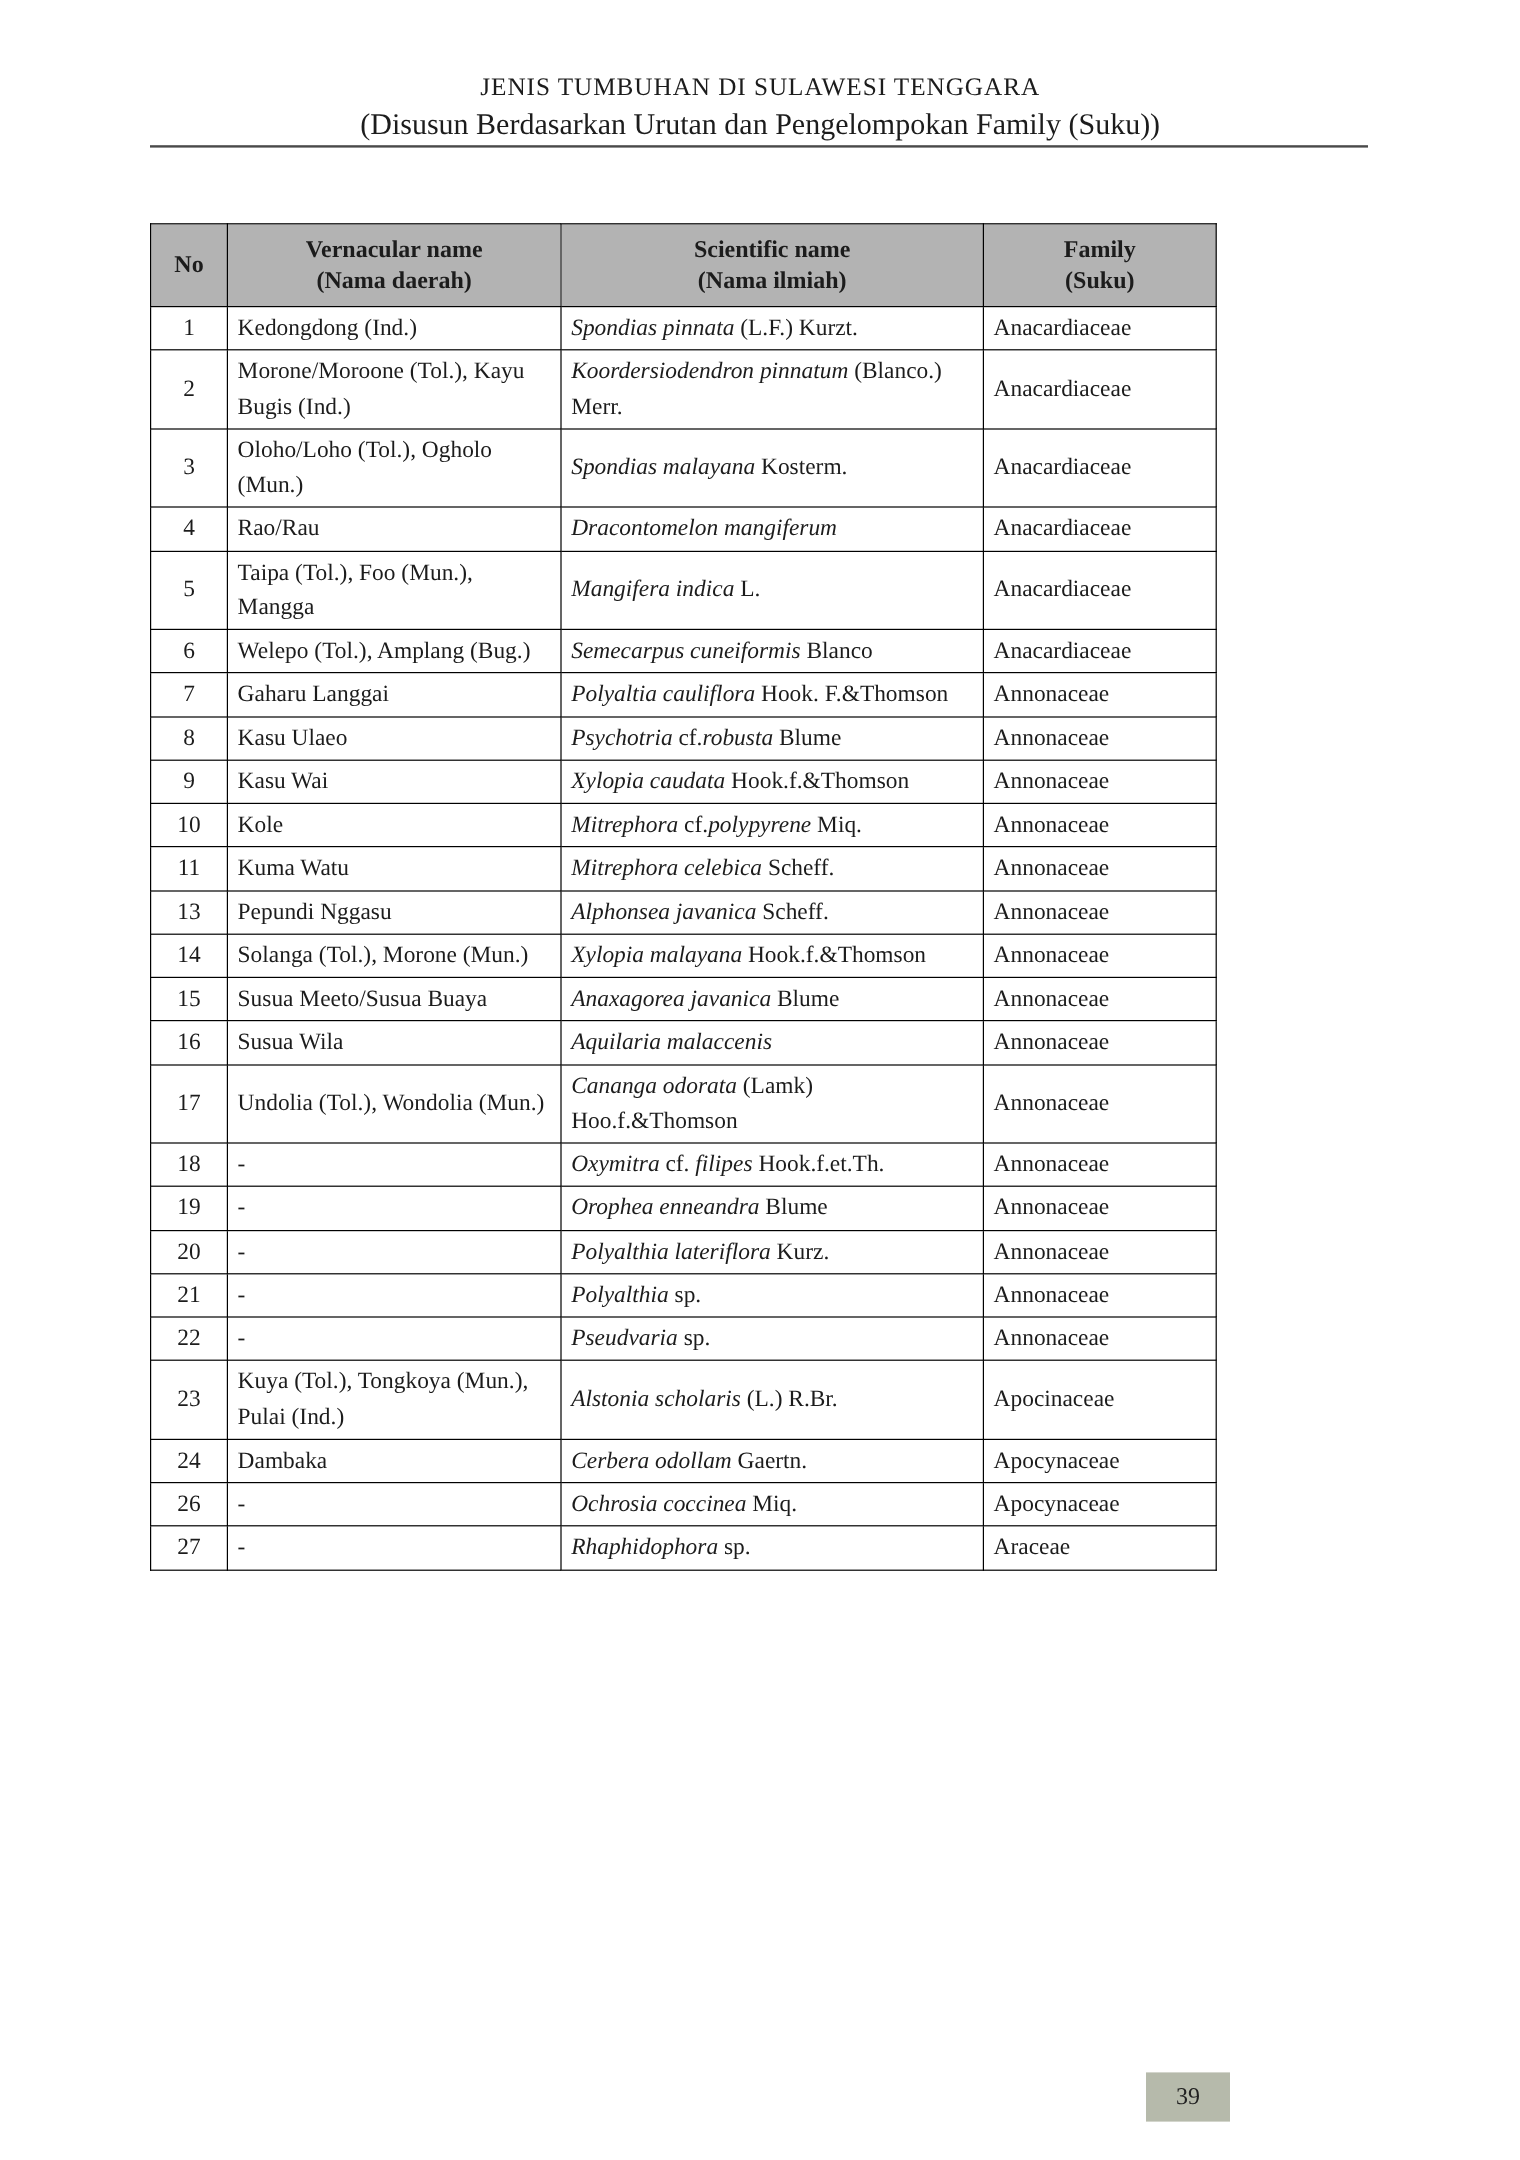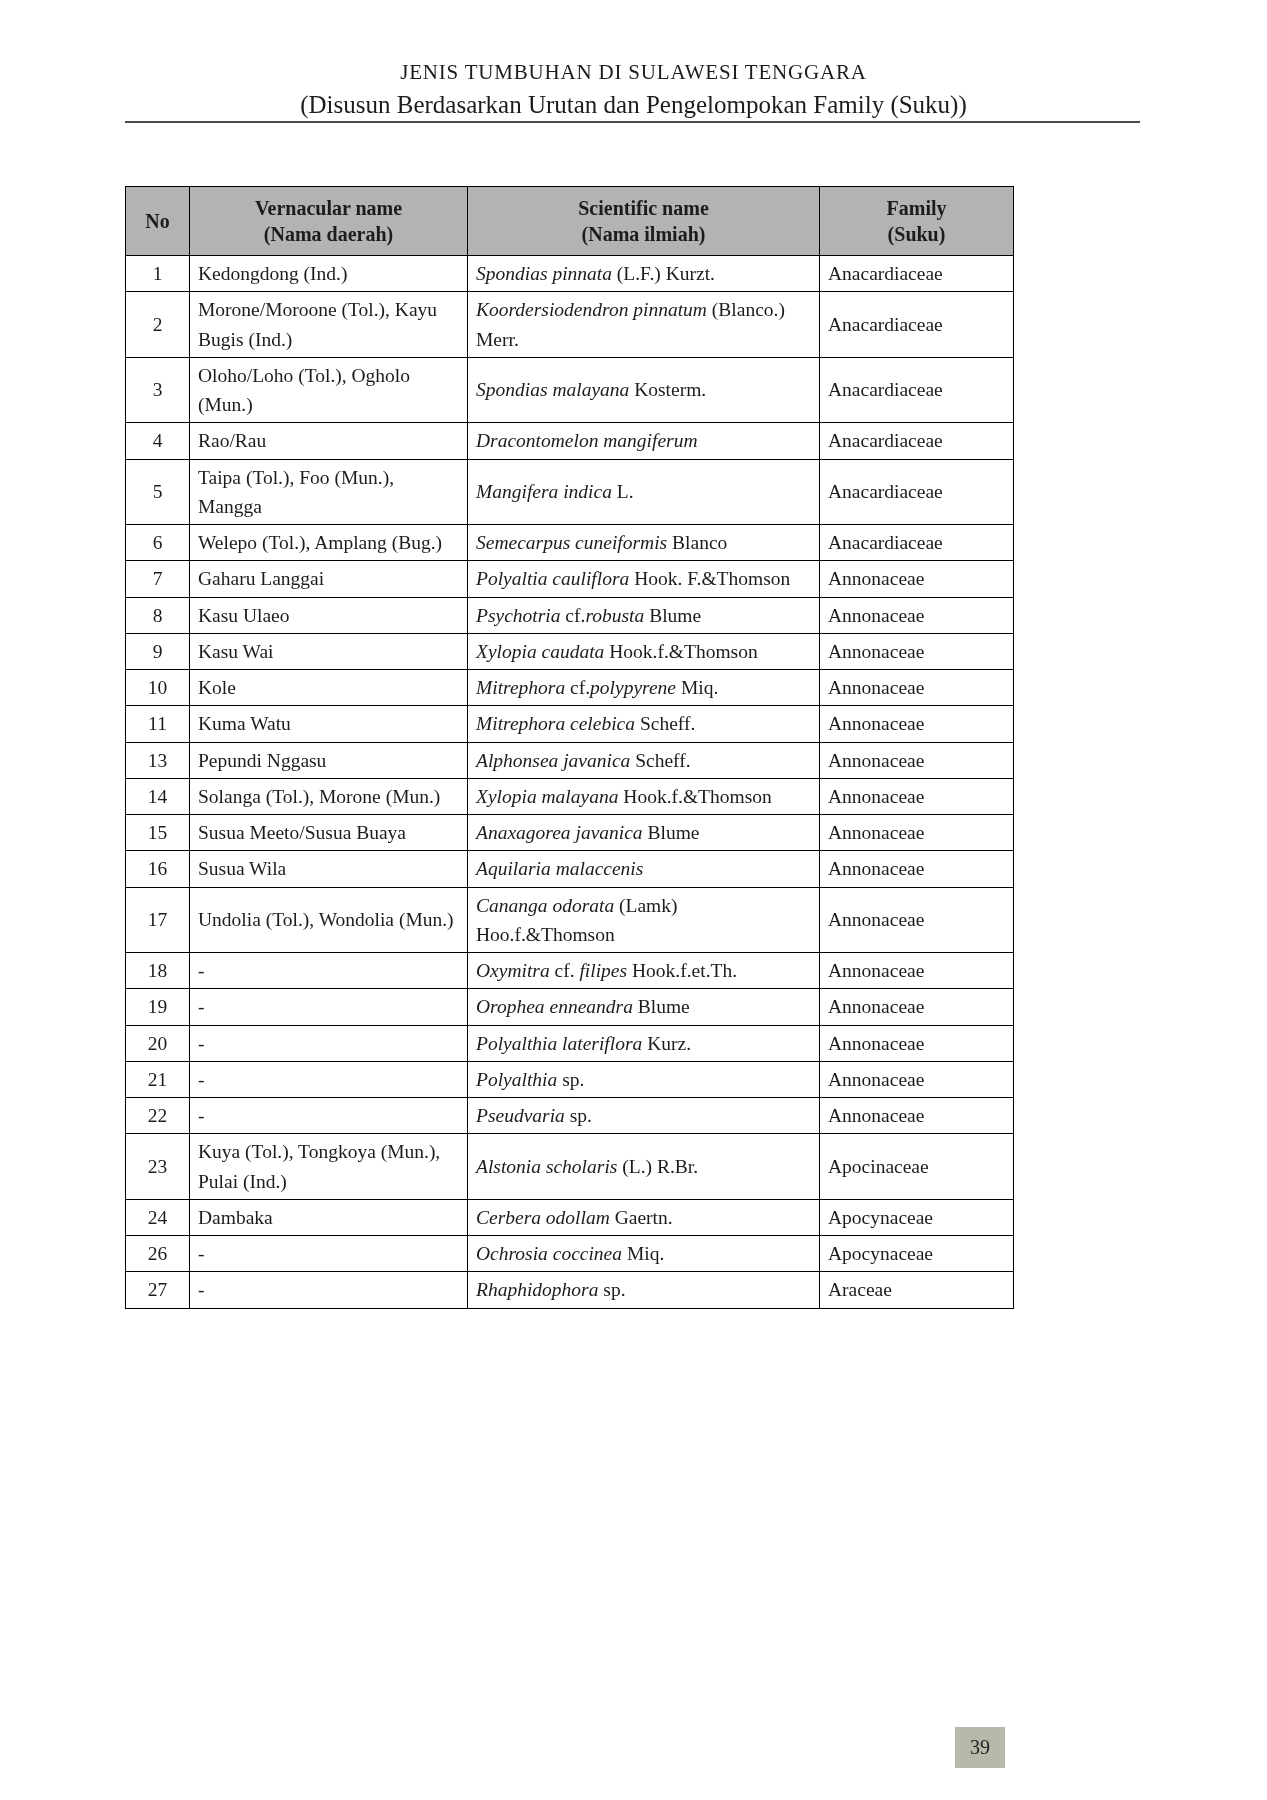--- a/index.html
+++ b/index.html
@@ -66,21 +66,21 @@
   td.c-no { text-align: center; }
   td.section-cell {
     font-weight: bold;
     padding-left: 10px;
   }
   td.c-sci i { font-style: italic; }
   .page-number-box {
     position: absolute;
     left: 955px;
     top: 1727px;
-    width: 50px;
+    width: 70px;
     height: 41px;
     background: var(--pagebox-bg, #b6baab);
     display: flex;
     align-items: center;
     justify-content: center;
     font-size: 20px;
     color: #222222;
   }
 </style>
 </head>

